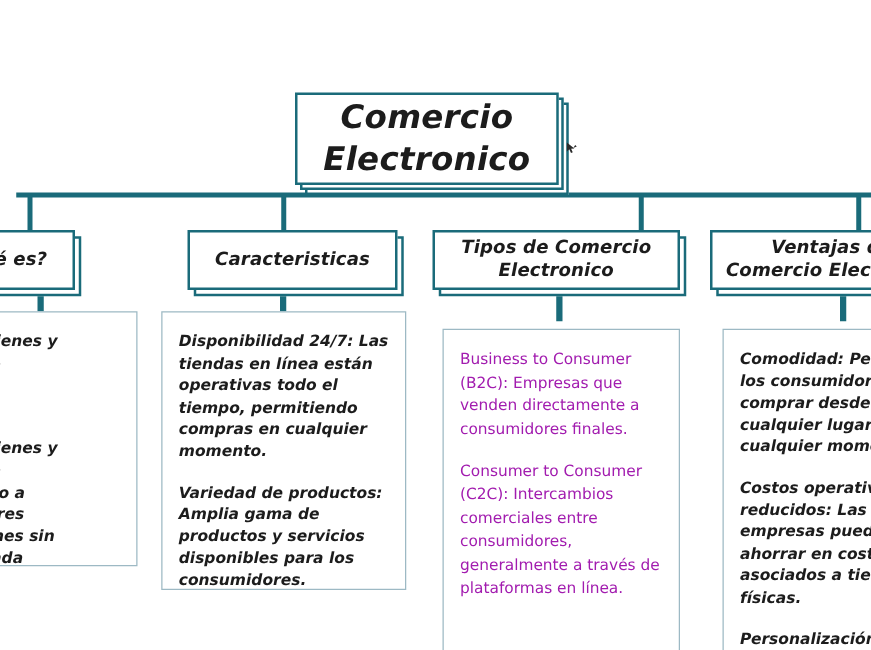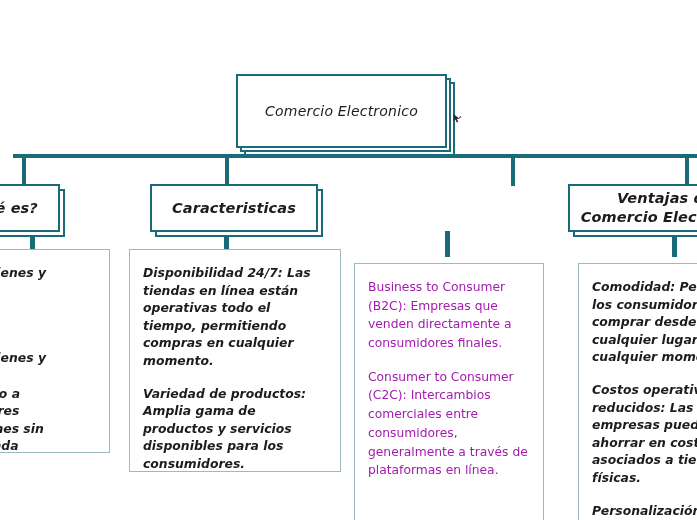--- a/index.html
+++ b/index.html
@@ -97,22 +97,22 @@
     height: 100%;
     border: 2px solid #1a6b7a;
     background: #ffffff;
     box-sizing: border-box;
     display: flex;
     align-items: center;
     justify-content: center;
     text-align: center;
   }
   .root-label {
-    font-size: 14px;
-    font-weight: normal;
+    font-size: 26px;
+    font-weight: bold;
     font-style: italic;
     color: #1c1c1c;
     line-height: 1.32;
     letter-spacing: 0.2px;
   }
 
   
   .hdr-wrap {
     position: absolute;
     top: 184px;
@@ -181,21 +181,21 @@
   }
   .c-plain p {
     font-weight: normal;
     font-style: normal;
     font-size: 12.3px;
     line-height: 1.52;
     color: #a21caf;
   }
 
   .cbox-1 { left: -92px; top: 249px; width: 202px; height: 204px; }
-  .cbox-2 { left: 129px; top: 249px; width: 212px; height: 223px; }
+  .cbox-2 { left: 129px; top: 249px; width: 196px; height: 223px; }
   .cbox-3 { left: 354px; top: 263px; width: 190px; height: 270px; }
   .cbox-4 { left: 578px; top: 263px; width: 196px; height: 266px; }
 
   
   .cursor-mark {
     position: absolute;
     left: 452px;
     top: 110px;
     width: 12px;
     height: 12px;
@@ -234,20 +234,27 @@
     </div>
   </div>
 
   <div class="hdr-wrap hdr-2">
     <div class="hdr-shadow"></div>
     <div class="hdr-box">
       <span class="hdr-label">Caracteristicas</span>
     </div>
   </div>
 
+  <div class="hdr-wrap hdr-3">
+    <div class="hdr-shadow"></div>
+    <div class="hdr-box">
+      <span class="hdr-label">Tipos de Comercio
+Electronico</span>
+    </div>
+  </div>
 
   <div class="hdr-wrap hdr-4">
     <div class="hdr-shadow"></div>
     <div class="hdr-box">
       <span class="hdr-label">Ventajas del
 Comercio Electronico</span>
     </div>
   </div>
 
   <div class="content-box cbox-1 c-italic">

